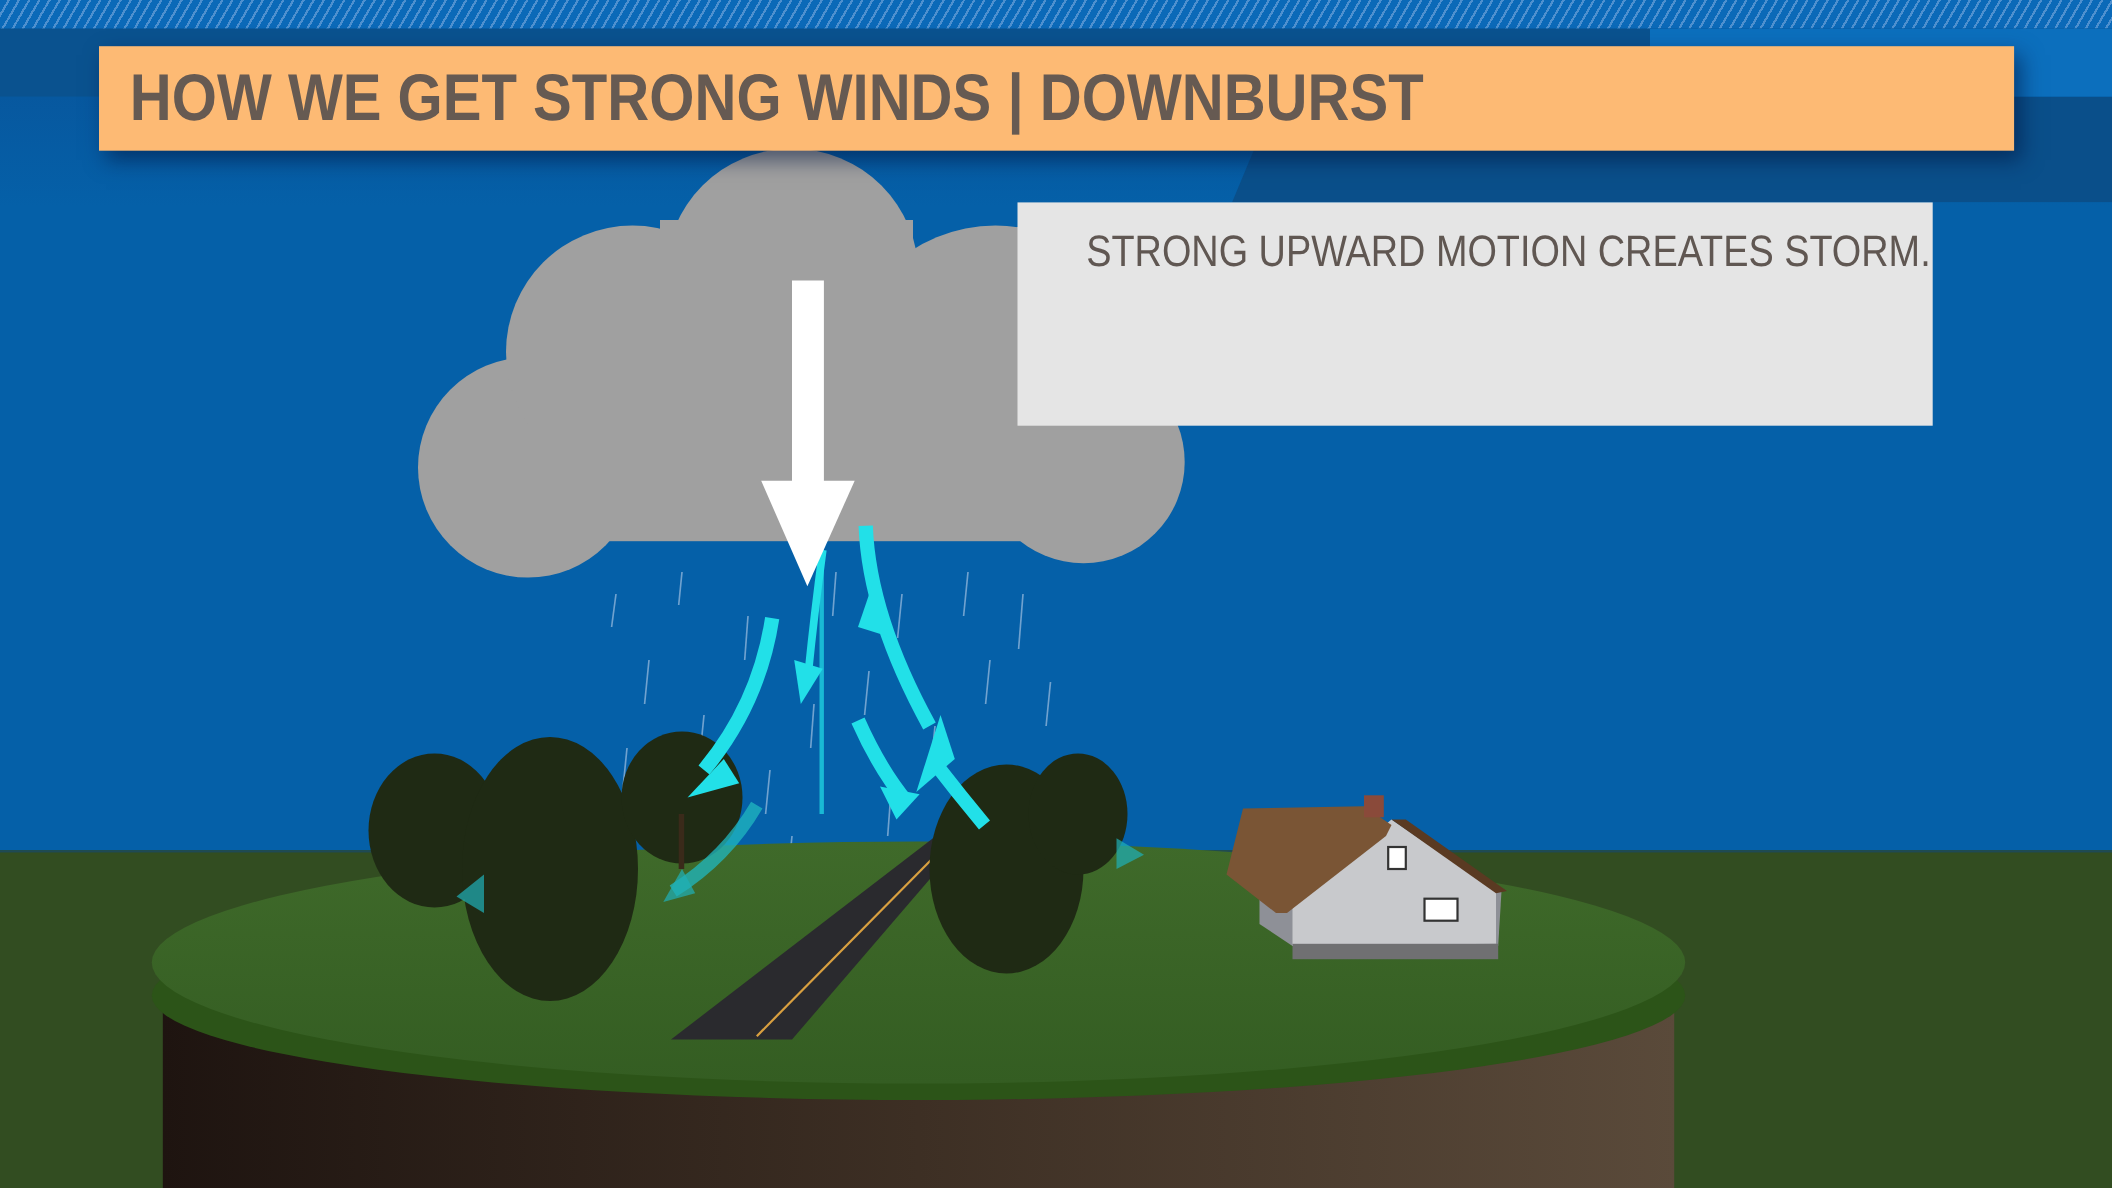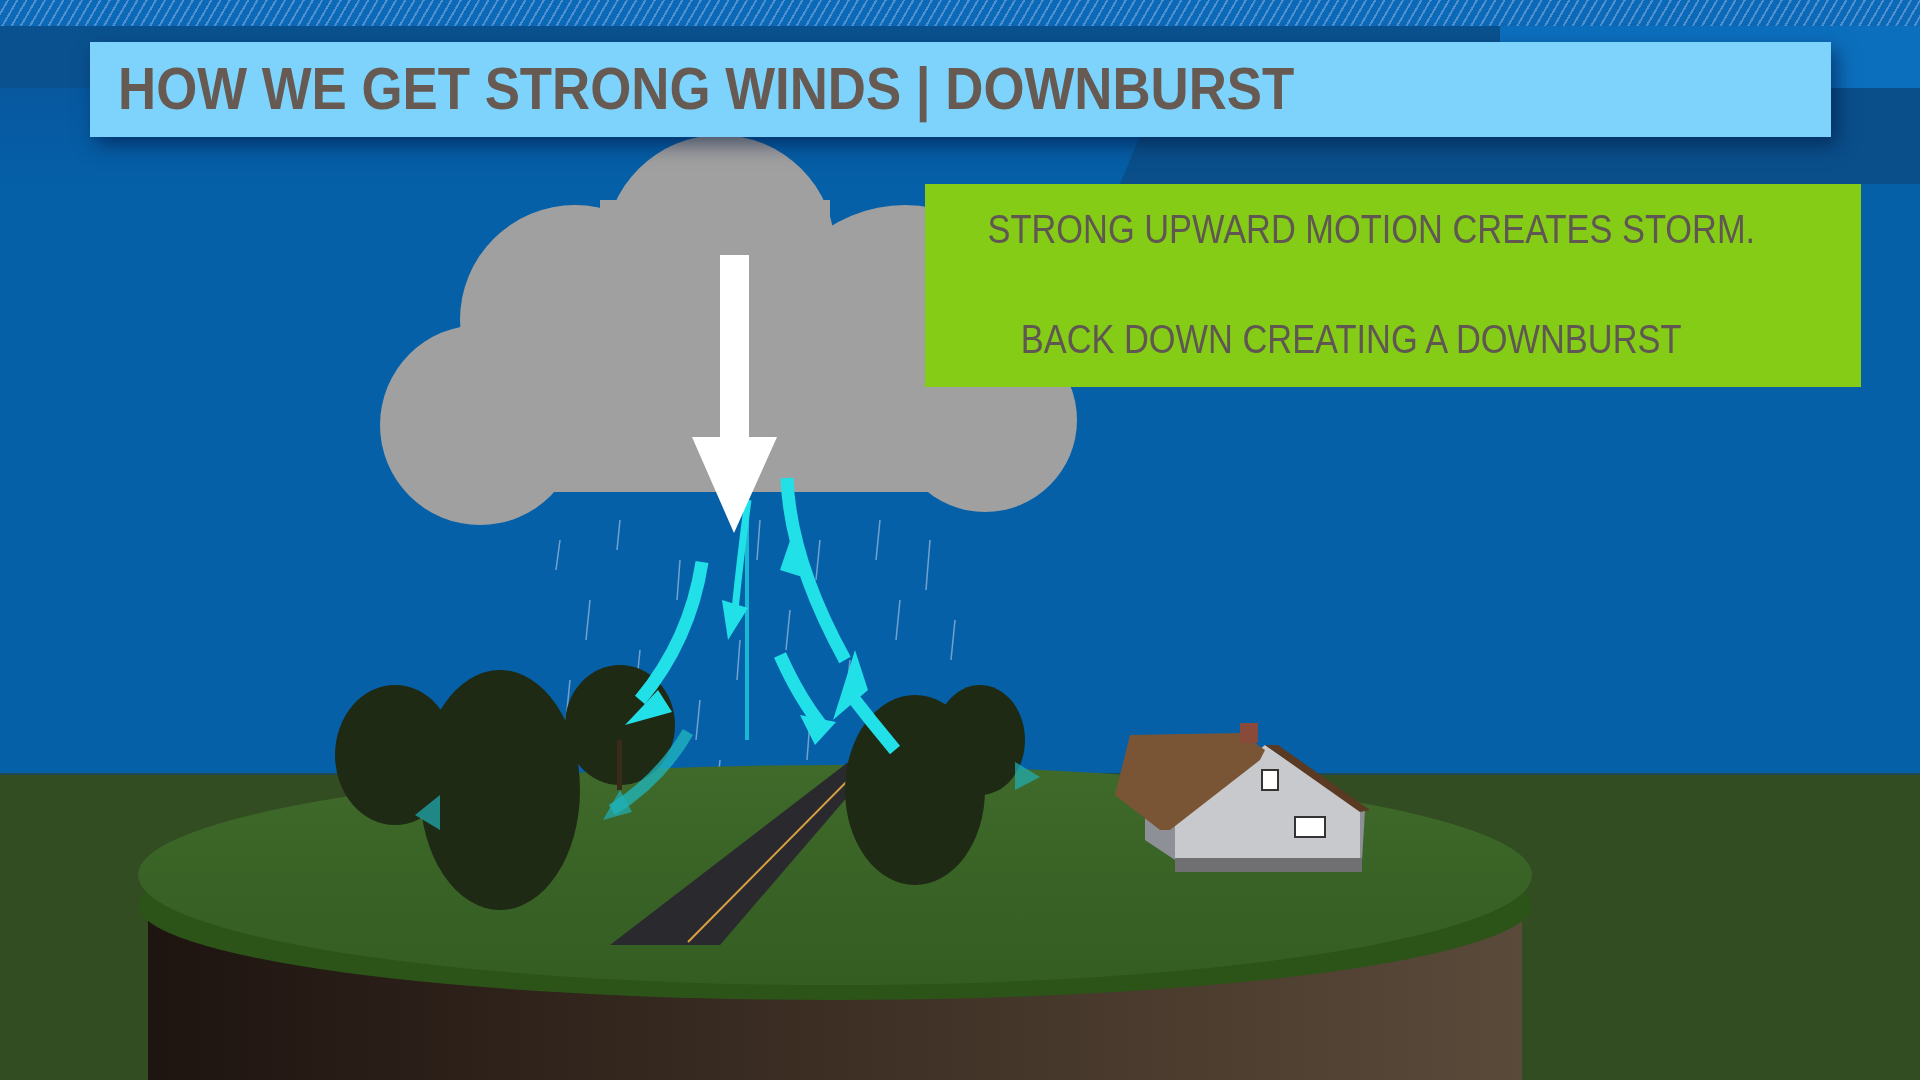--- a/index.html
+++ b/index.html
@@ -7,26 +7,26 @@
   .scene { position:absolute; inset:0; }
   .sky { position:absolute; left:0; top:0; width:1920px; height:773px; background:#0560a8; }
   .top-band { position:absolute; left:0; top:0; width:1920px; height:26px;
     background: repeating-linear-gradient(120deg, #0b69b8 0px, #0b69b8 6px, #4e90cf 6px, #4e90cf 8px); }
   .top-shade { position:absolute; left:0; top:26px; width:1920px; height:62px; background:#0a528f; }
   .top-shade-right { position:absolute; left:1500px; top:26px; width:420px; height:62px; background:#0c6fbd; }
   .mid-shade { position:absolute; left:0; top:88px; width:1920px; height:100px; background:linear-gradient(#07589f, #0560a8); }
   .mid-shade-right { position:absolute; left:1120px; top:88px; width:800px; height:96px; background:#0a4f8a; clip-path:polygon(40px 0,100% 0,100% 100%,0 100%); }
   .ground-bg { position:absolute; left:0; top:773px; width:1920px; height:307px; background:#324d21; border-top:2px solid #1f4a55; }
 
-  .title-bar { position:absolute; left:90px; top:42px; width:1741px; height:95px; background:#7dd3fc;
+  .title-bar { position:absolute; left:90px; top:42px; width:1741px; height:95px; background:#fdba74;
     box-shadow: 6px 8px 18px rgba(0,20,60,0.55); }
   .title-text { position:absolute; left:28px; top:14px; font-size:60px; font-weight:bold; color:#665a52;
     white-space:nowrap; transform:scaleX(0.88); transform-origin:left center; letter-spacing:0px; line-height:66px; }
 
-  .info-box { position:absolute; left:925px; top:184px; width:936px; height:203px; background:#84cc16; }
+  .info-box { position:absolute; left:925px; top:184px; width:832px; height:203px; background:#e5e5e5; }
   .info-line { position:absolute; left:0; width:852px; text-align:center; font-size:40px; color:#605752;
     white-space:nowrap; line-height:46px; }
   .info-line span { display:inline-block; transform:scaleX(0.86); }
 
   .cloud { position:absolute; left:0; top:0; }
   .rain { position:absolute; left:0; top:0; }
 
   .plateau { position:absolute; left:0; top:0; }
   svg { display:block; }
 </style>
@@ -155,14 +155,13 @@
     <polygon points="692,437 777,437 734,533" fill="#ffffff"></polygon>
   </svg>
 </div>
 
 <div class="title-bar">
   <div class="title-text">HOW WE GET STRONG WINDS | DOWNBURST</div>
 </div>
 
 <div class="info-box">
   <div class="info-line" style="top:22px;"><span>STRONG UPWARD MOTION CREATES STORM.</span></div>
-  <div class="info-line" style="top:132px;"><span>BACK DOWN CREATING A DOWNBURST</span></div>
 </div>
 
 </body></html>

